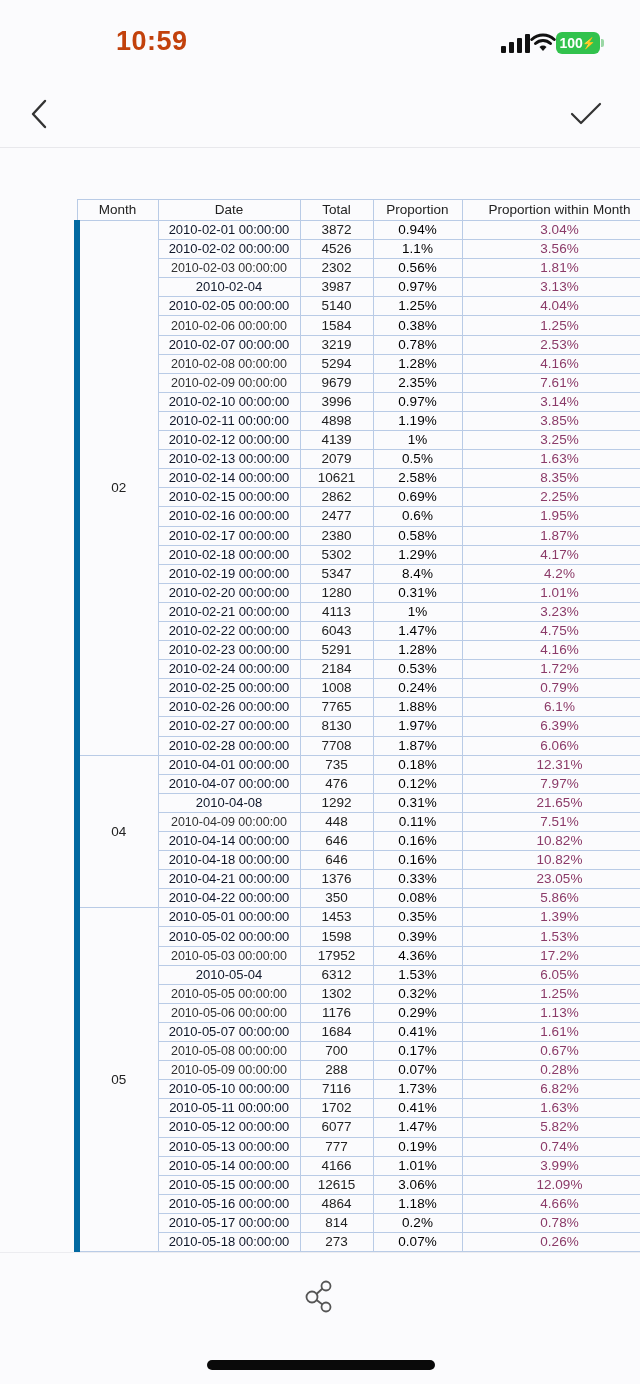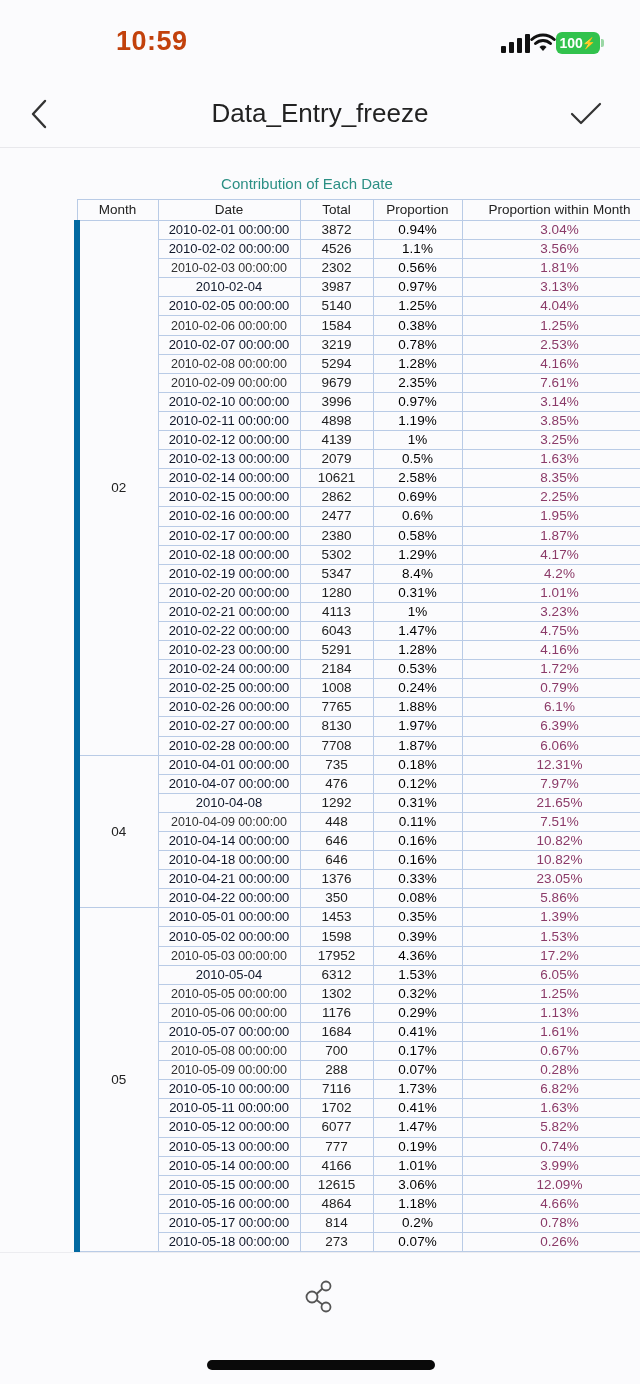--- a/index.html
+++ b/index.html
@@ -58,28 +58,26 @@
       <span>100</span>
         <span style="font-size:11px">⚡</span>
     </div>
   </div>
 </div>
 
 <div class="nav-bar">
   <svg class="nav-back" viewBox="0 0 32 36">
     <path d="M21 5 L9 18 L21 31" stroke="#333" stroke-width="2.4" fill="none" stroke-linecap="round" stroke-linejoin="round"></path>
   </svg>
-  <div class="nav-title">Data_Entry_freeze</div>
   <svg class="nav-confirm" viewBox="0 0 36 32">
     <path d="M4 16 L13 25 L32 6" stroke="#333" stroke-width="2.2" fill="none" stroke-linecap="round" stroke-linejoin="round"></path>
   </svg>
 </div>
 
 <div class="content">
-  <div class="sheet-title">Contribution of Each Date</div>
   <table class="grid">
     <colgroup>
         <col class="c-month">
         <col class="c-date">
         <col class="c-total">
         <col class="c-prop">
         <col class="c-propm">
       </colgroup>
     <thead>
       <tr>

